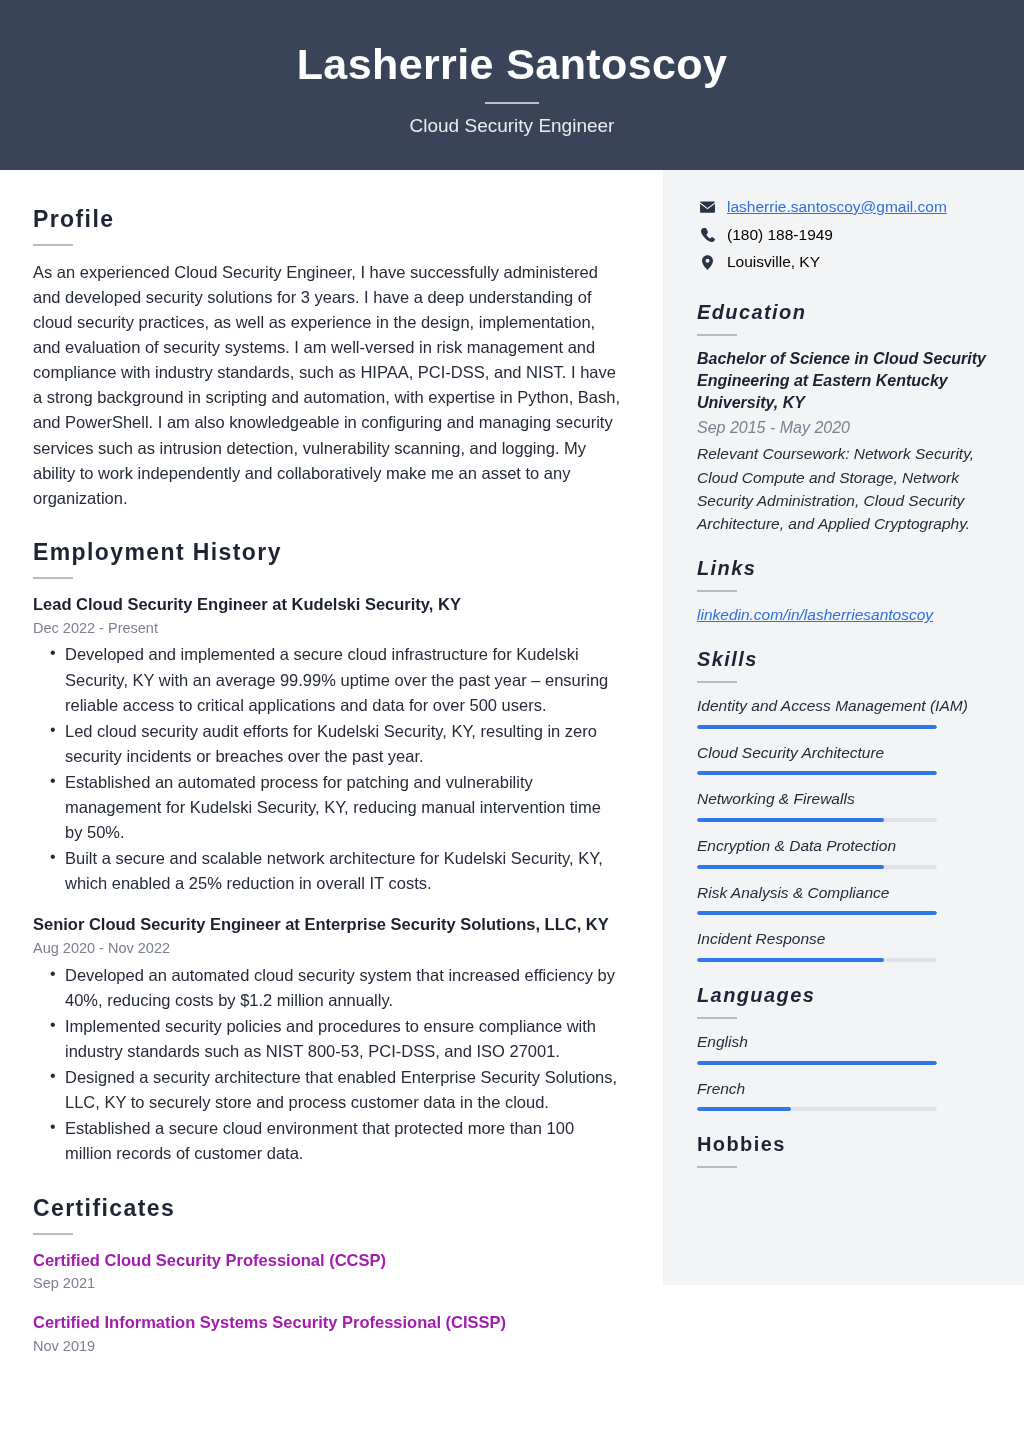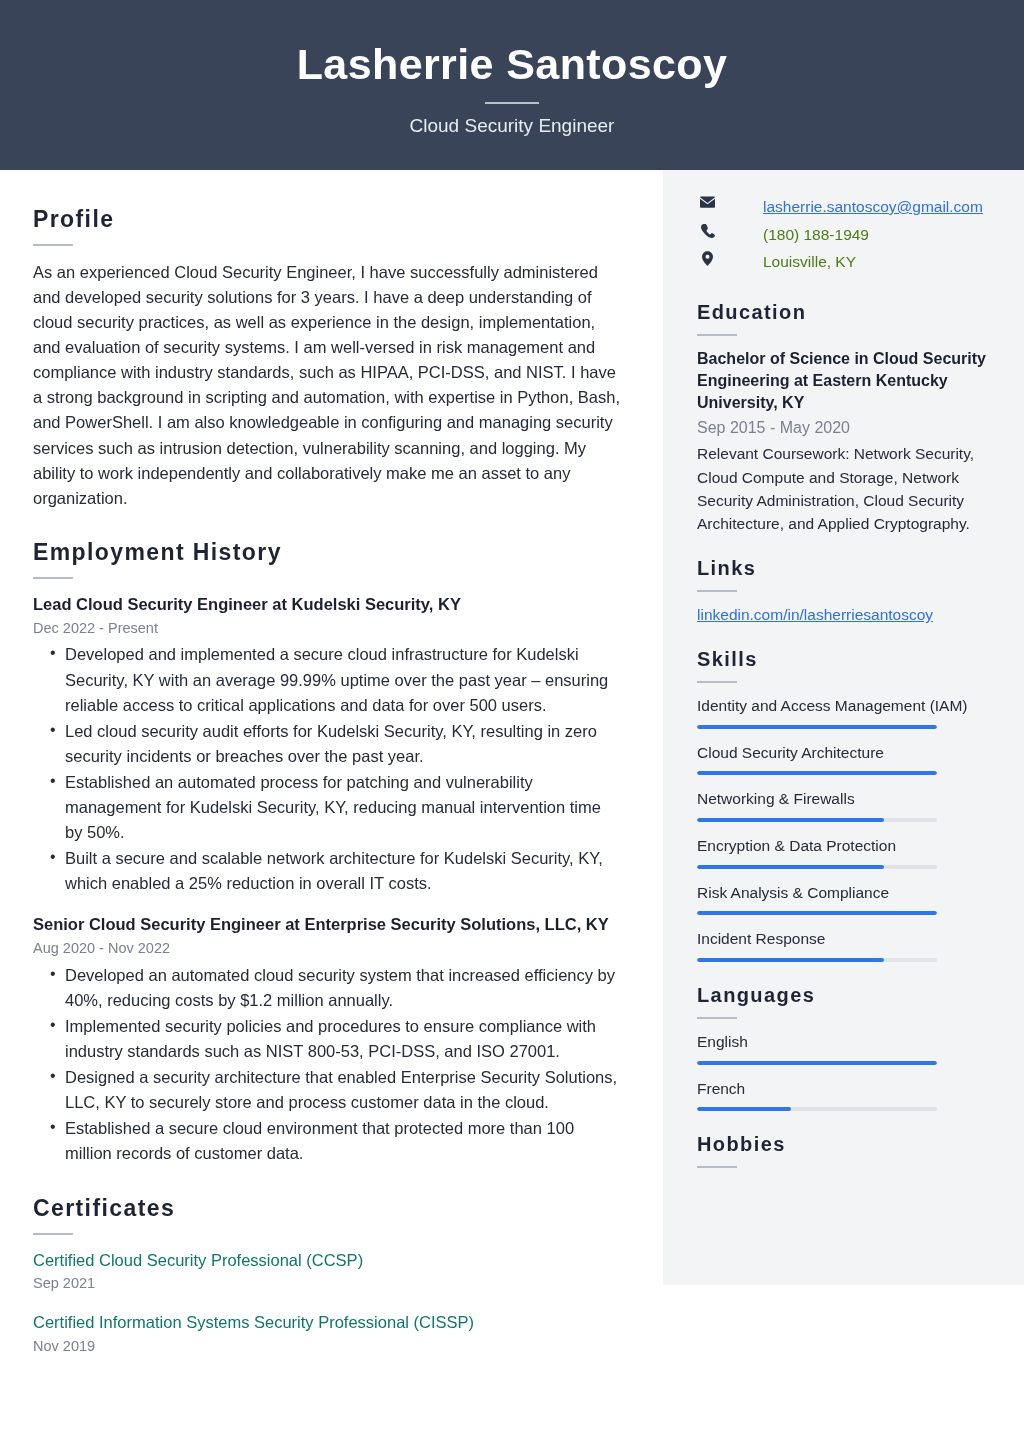--- a/index.html
+++ b/index.html
@@ -85,21 +85,21 @@
   }
   .sidebar .sec-rule { margin: 10px 0 12px 0; }
 
   
   .profile-text {
     color: #252b39;
     font-size: 16.5px;
     line-height: 1.52;
   }
   .sec-block { margin-bottom: 28px; }
-  .sec-block.tight { margin-bottom: 22px; }
+  .sec-block.tight { margin-bottom: 22px; font-style: italic; }
 
   .job { margin-bottom: 17px; }
   .job-title {
     color: #1b2130;
     font-size: 16.5px;
     font-weight: 700;
     line-height: 1.45;
   }
   .job-date {
     color: #7b8190;
@@ -124,52 +124,51 @@
     content: "\2022";
     position: absolute;
     left: 17px;
     top: -1px;
     color: #252b39;
     font-size: 16px;
   }
 
   .cert { margin-bottom: 16px; }
   .cert-title {
-    color: #0f766e;
+    color: #a21caf;
     font-size: 16.5px;
-    font-weight: 400;
+    font-weight: 700;
     line-height: 1.45;
   }
   .cert-date {
     color: #7b8190;
     font-size: 14.5px;
     line-height: 1.5;
     margin-top: 1px;
   }
 
   
   .contact-list { margin-bottom: 28px; }
   .contact-row {
     display: flex;
-    align-items: flex-start;
+    align-items: center;
     margin-bottom: 6px;
     min-height: 21px;
-    gap: 36px;
   }
   .contact-icon {
     width: 21px;
     flex: 0 0 21px;
     display: flex;
     align-items: center;
     justify-content: center;
     margin-right: 9px;
   }
   .contact-icon svg { display: block; fill: #2b3446; }
   .contact-text {
-    color: #4d7c0f;
+    color: #000000;
     font-size: 15.5px;
     line-height: 1.4;
   }
   .contact-text.link {
     color: #2f6fe0;
     text-decoration: underline;
   }
 
   
   .edu-title {

